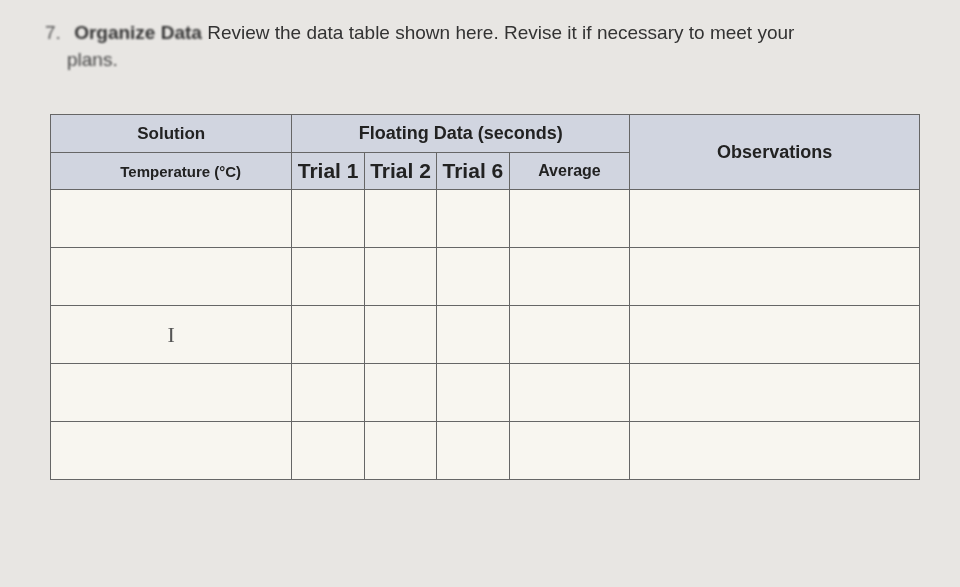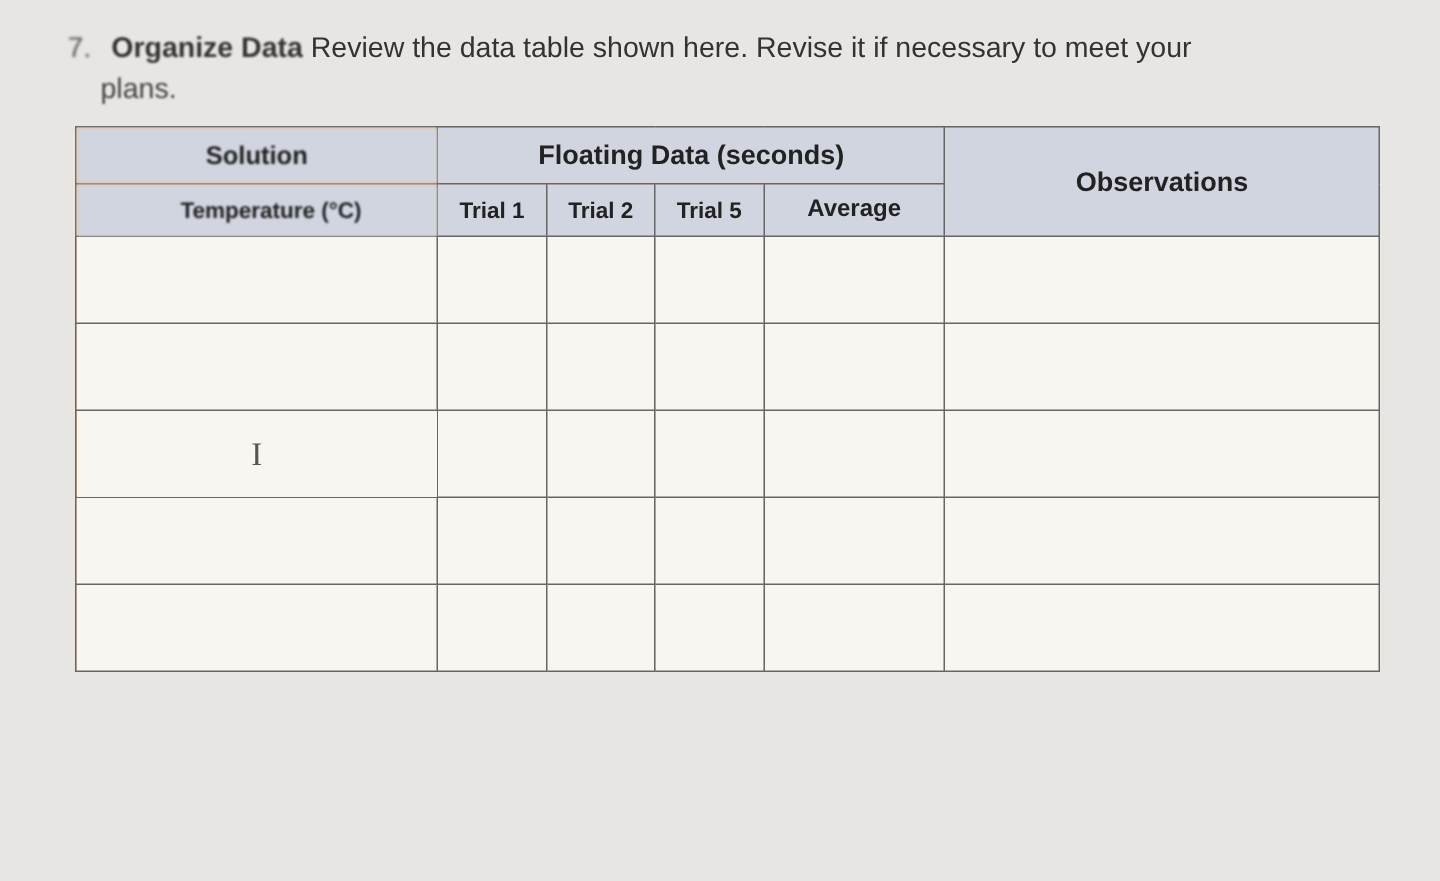--- a/index.html
+++ b/index.html
@@ -10,21 +10,21 @@
     body {
       width: 960px;
       height: 587px;
       background: #e8e6e3;
       font-family: Arial, sans-serif;
       padding: 20px 40px;
       color: #2a2a2a;
       overflow: hidden;
     }
     .prompt {
-      margin-bottom: 11px;
+      margin-bottom: 41px;
       padding-left: 5px;
     }
     .prompt-line {
       font-size: 19px;
       line-height: 1.4;
       color: #333;
     }
     .prompt-number {
       color: #555;
       margin-right: 8px;
@@ -40,21 +40,21 @@
     }
     .second-line {
       filter: blur(0.8px);
       color: #444;
       margin-left: 22px;
     }
     table {
       border-collapse: collapse;
       width: 870px;
       margin-left: 10px;
-      background: #fdba74;
+      background: #ec4899;
     }
     th, td {
       border: 1px solid #666;
     }
     th {
       background: #d1d5e0;
       font-weight: bold;
       color: #222;
       padding: 8px 6px;
       font-size: 17px;
@@ -66,21 +66,21 @@
     .header-temp {
       filter: blur(0.7px);
       font-size: 15px;
       padding-left: 25px;
     }
     .header-floating {
       font-size: 18px;
     }
     .header-trial {
       width: 60px;
-      font-size: 15px;
+      font-size: 21px;
       padding: 6px 3px;
     }
     .header-average {
       width: 100px;
       font-size: 16px;
       text-align: center;
     }
     .header-obs {
       width: 240px;
       font-size: 18px;
@@ -122,21 +122,21 @@
   <thead>
     <tr>
       <th class="header-solution">Solution</th>
       <th class="header-floating" colspan="4">Floating Data (seconds)</th>
       <th class="header-obs" rowspan="2">Observations</th>
     </tr>
     <tr>
       <th class="header-temp">Temperature (°C)</th>
       <th class="header-trial">Trial 1</th>
       <th class="header-trial">Trial 2</th>
-      <th class="header-trial">Trial 5</th>
+      <th class="header-trial">Trial 6</th>
       <th class="header-average">Average</th>
     </tr>
   </thead>
   <tbody>
     <tr>
       <td class="sol-cell"></td>
       <td></td>
       <td></td>
       <td></td>
       <td></td>

